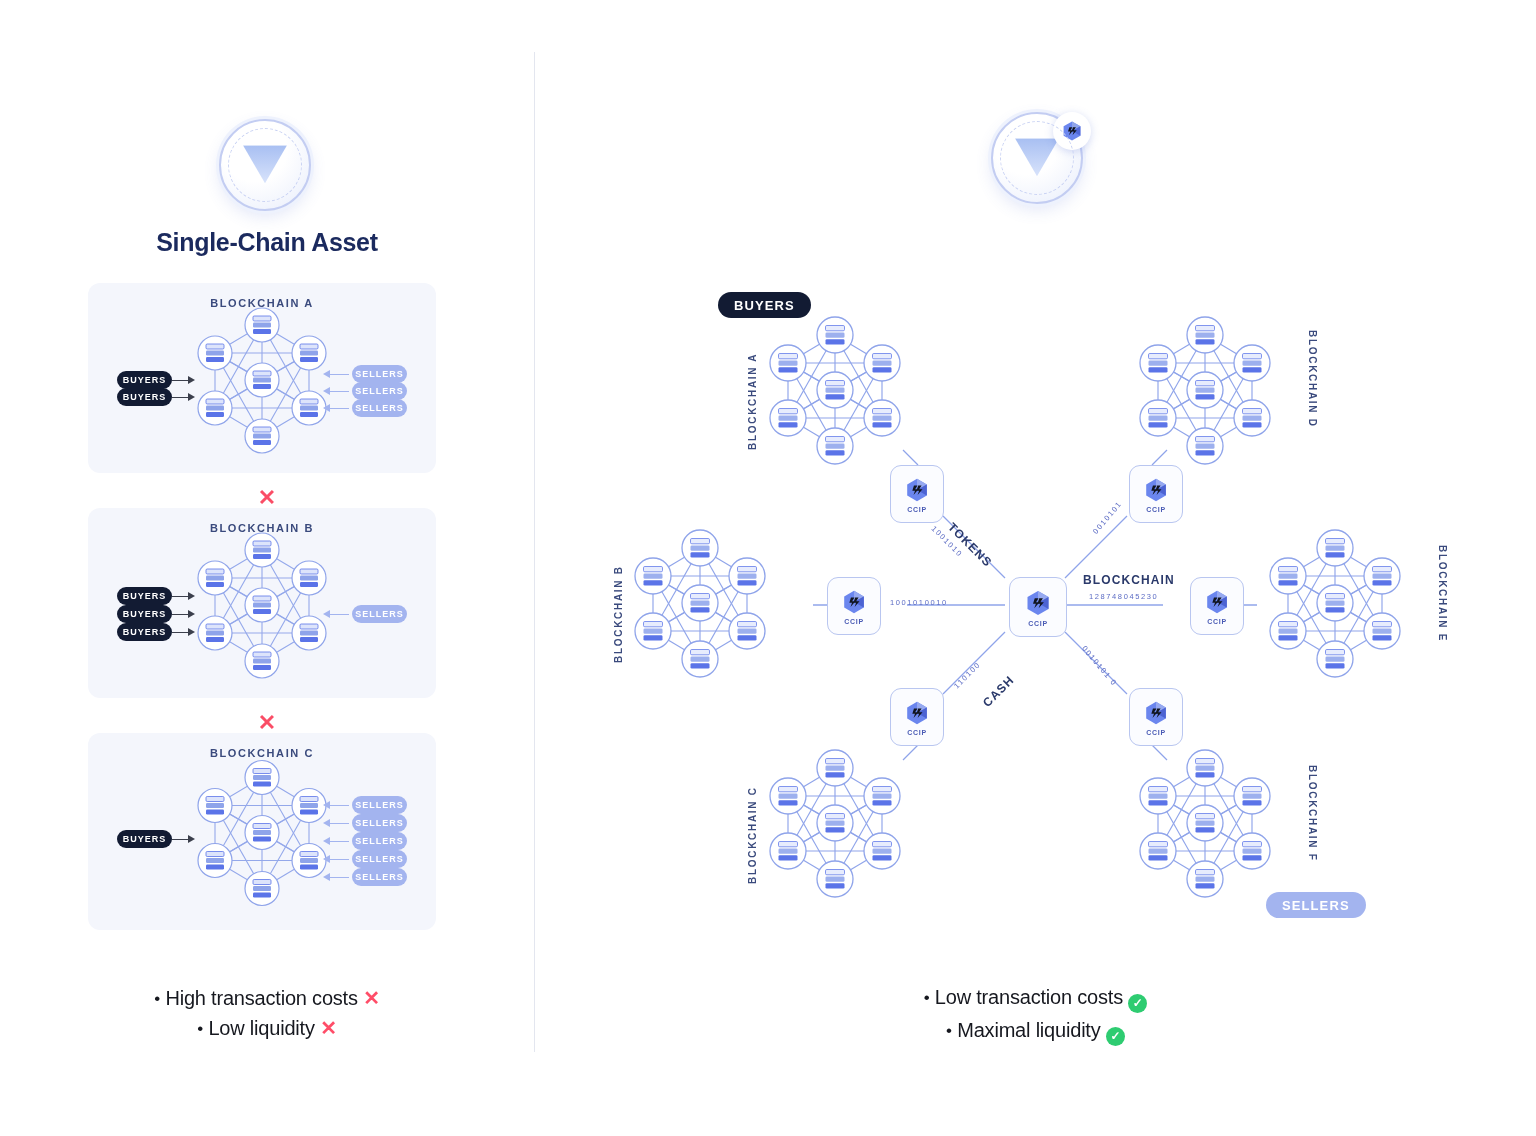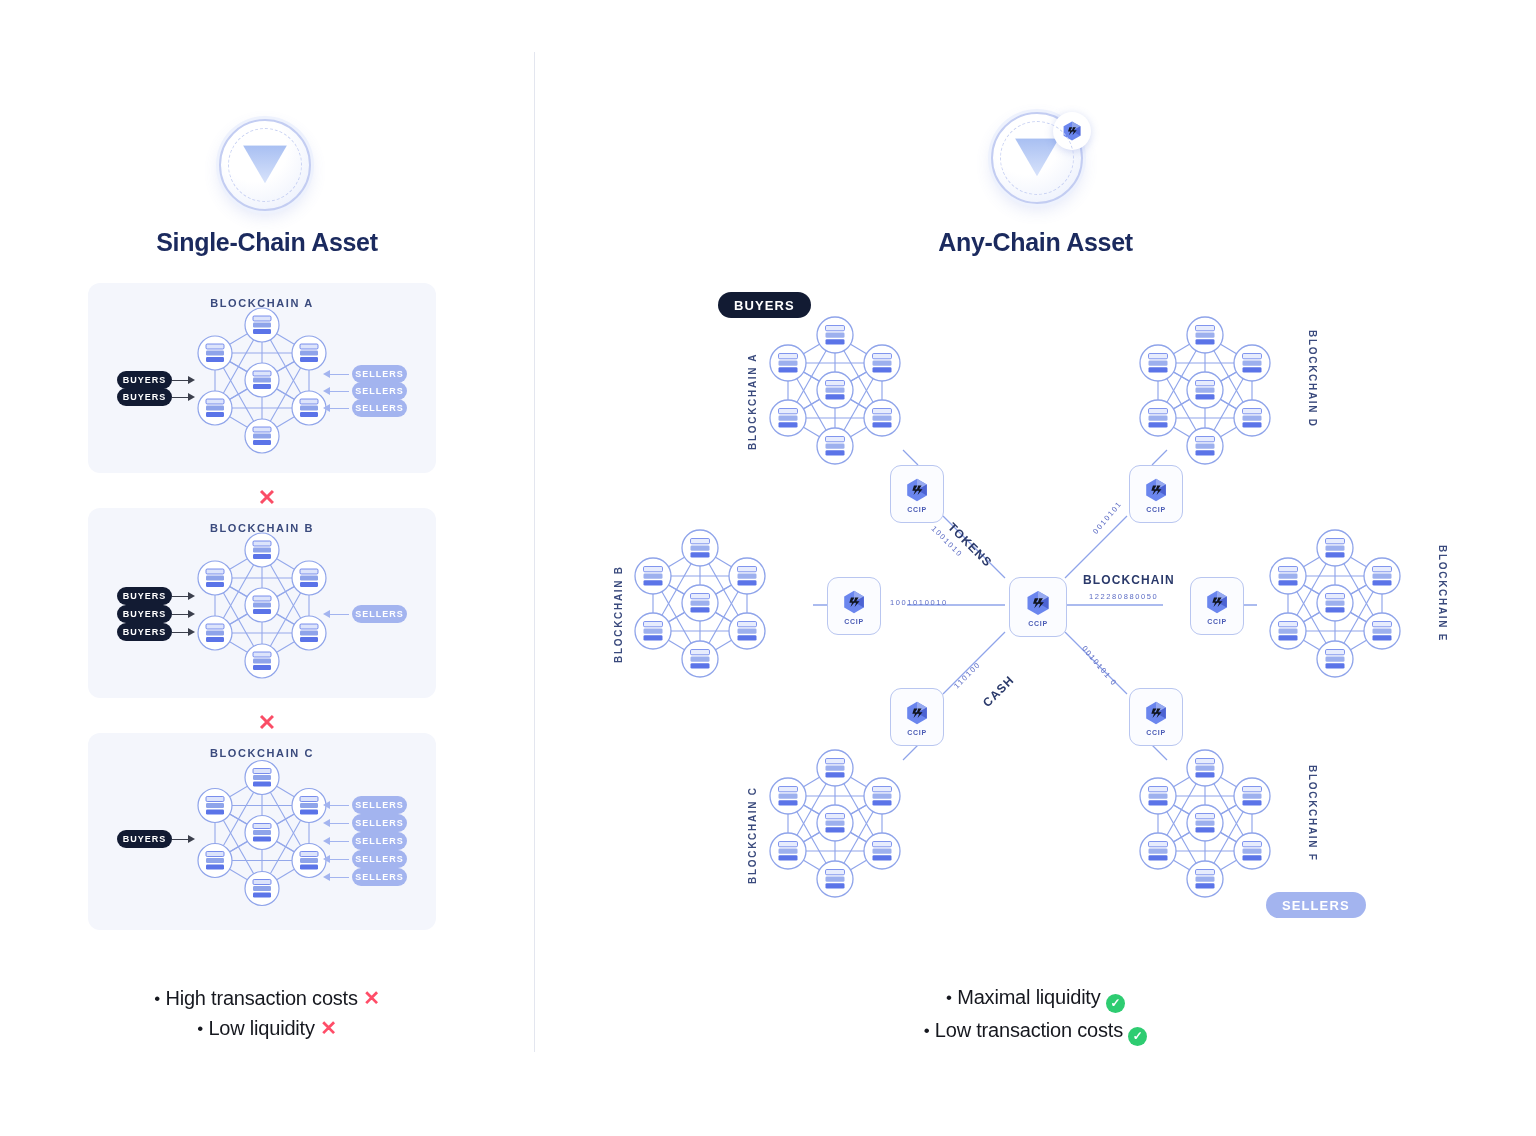--- a/index.html
+++ b/index.html
@@ -458,21 +458,20 @@
             <polygon points="12,2.4 20.4,7.2 20.4,16.8 12,21.6 3.6,16.8 3.6,7.2" fill="#6b86ee"></polygon>
             <polygon points="12,2.4 20.4,7.2 12,12" fill="#8fa4ea"></polygon>
             <polygon points="12,12 20.4,7.2 20.4,16.8" fill="#5068d8"></polygon>
             <path d="M9.4 8.2 L12.4 8.2 L10.4 11.3 L13.2 11.3 L9.0 16.2 L10.3 12.6 L8.0 12.6 Z" fill="#10141f"></path>
             <path d="M13.0 8.2 L15.9 8.2 L13.9 11.3 L16.7 11.3 L12.5 16.2 L13.8 12.6 L11.5 12.6 Z" fill="#10141f"></path>
           </svg>
         </div>
       </div>
     </div>
 
-    <div class="panel-title" style="top:228px;">Any-Chain Asset</div>
 
     <div class="hub">
       <svg width="1001" height="1136" viewBox="0 0 1001 1136">
         <defs>
           <g id="cluster">
             <g stroke="#8fa4ea" stroke-width="1.15" fill="none">
               <line x1="67" y1="20" x2="20" y2="48"></line>
                 <line x1="67" y1="20" x2="114" y2="48"></line>
               <line x1="67" y1="20" x2="67" y2="75"></line>
                 <line x1="67" y1="20" x2="20" y2="103"></line>
@@ -652,33 +651,33 @@
     <div class="bc-label-v rot-cw" style="left:783px;top:765px;">BLOCKCHAIN F</div>
 
     <div class="edge-label" style="left:420px;top:520px;transform:rotate(45deg);transform-origin:left top;">TOKENS</div>
     <div class="edge-label" style="left:445px;top:700px;transform:rotate(-45deg);transform-origin:left top;">CASH</div>
     <div class="edge-label" style="left:548px;top:573px;">BLOCKCHAIN</div>
 
     <div class="bin-label" style="left:401px;top:524px;transform:rotate(45deg);transform-origin:left top;">1001010</div>
     <div class="bin-label" style="left:355px;top:598px;">1001010010</div>
     <div class="bin-label" style="left:417px;top:684px;transform:rotate(-45deg);transform-origin:left top;">110100</div>
     <div class="bin-label" style="left:556px;top:530px;transform:rotate(-50deg);transform-origin:left top;">0010101</div>
-    <div class="bin-label" style="left:554px;top:592px;">122280880050</div>
+    <div class="bin-label" style="left:554px;top:592px;">128748045230</div>
     <div class="bin-label" style="left:552px;top:644px;transform:rotate(50deg);transform-origin:left top;">0010101 0</div>
 
     <div class="tag tag-buyers" style="left:183px;top:292px;">BUYERS</div>
     <div class="tag tag-sellers" style="left:731px;top:892px;">SELLERS</div>
 
     <div class="bullets" style="top:980px;">
+      <div class="bullet">
+        <span class="dot">•</span>
+        <span>Low transaction costs</span>
+        <span class="mark-ok">✓</span>
+      </div>
       <div class="bullet">
         <span class="dot">•</span>
         <span>Maximal liquidity</span>
         <span class="mark-ok">✓</span>
       </div>
-      <div class="bullet">
-        <span class="dot">•</span>
-        <span>Low transaction costs</span>
-        <span class="mark-ok">✓</span>
-      </div>
     </div>
   </div>
 
 </div>
 
 </body></html>

